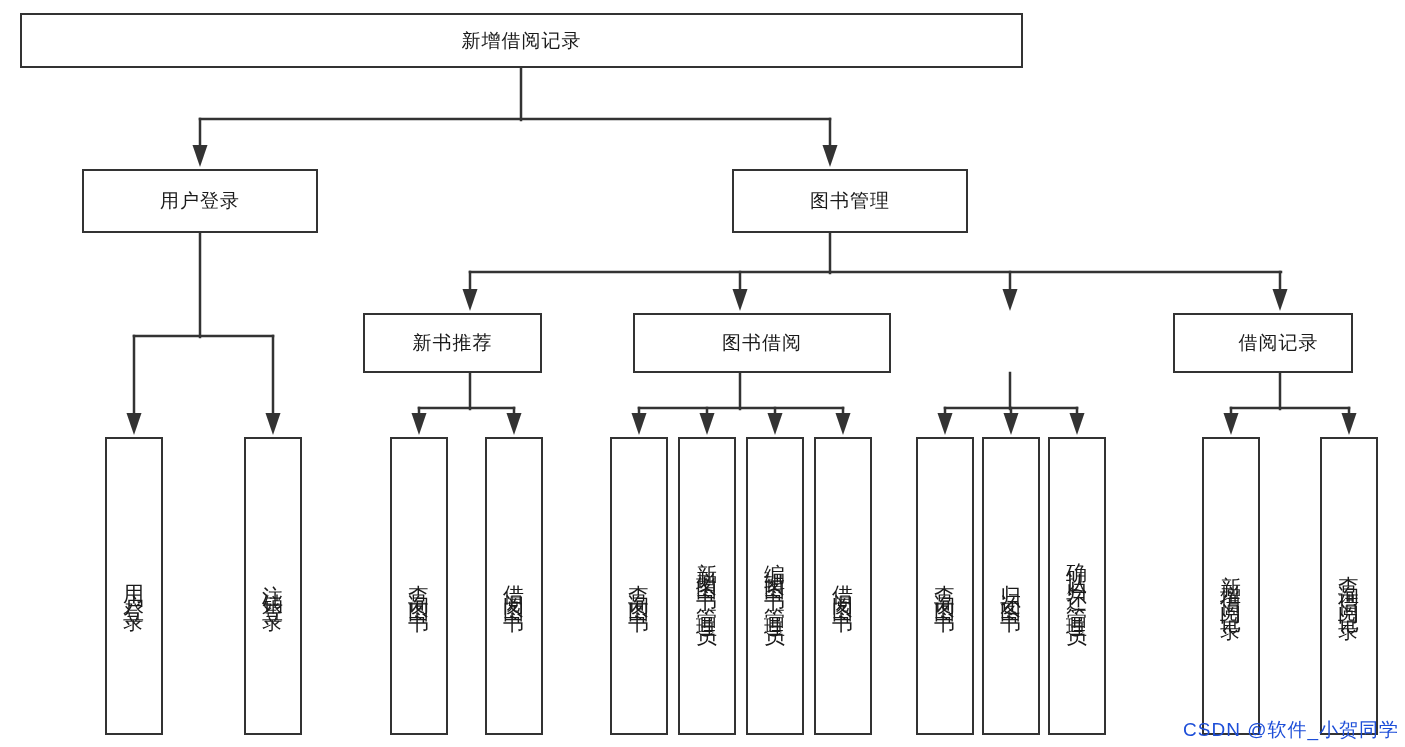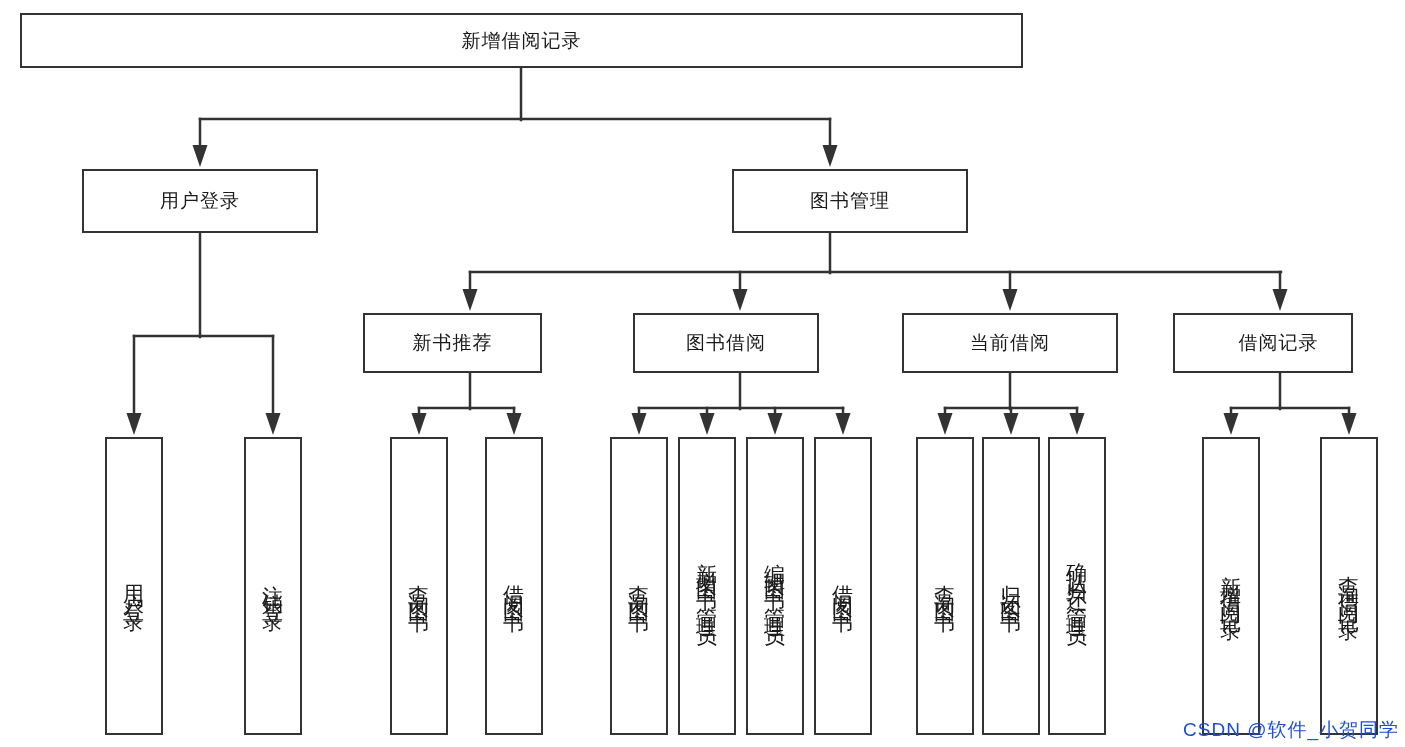--- a/index.html
+++ b/index.html
@@ -13,21 +13,21 @@
     position:absolute; background:#ffffff; border:2.5px solid #333333;
     box-sizing:border-box; display:flex; align-items:center; justify-content:center;
   }
   .hlabel { font-size:19px; letter-spacing:1px; white-space:nowrap; }
   .root  { left:20px;  top:13px;  width:1003px; height:55px; }
   .lvl2  { top:169px; width:236px; height:64px; }
   .l2-a  { left:82px; }
   .l2-b  { left:732px; }
   .lvl3  { top:313px; height:60px; }
   .l3-a  { left:363px;  width:179px; }
-  .l3-b  { left:633px;  width:186px; }
+  .l3-b  { left:633px;  width:258px; }
   .l3-c  { left:902px;  width:216px; }
   .l3-d  { left:1173px; width:180px;padding-left:31px; }
   .leaf  { top:437px; width:58px; height:298px; }
   .vtext {
     writing-mode:vertical-rl; font-size:21px; letter-spacing:9px;
     line-height:1.1; white-space:nowrap;
   }
   .lf-1  { left:105px; }  .lf-2  { left:244px; }
   .lf-3  { left:390px; }  .lf-4  { left:485px; }
   .lf-5  { left:610px; }  .lf-6  { left:678px; }
@@ -123,23 +123,20 @@
   <div class="box lvl2 l2-b">
     <span class="hlabel">图书管理</span>
   </div>
 
   <div class="box lvl3 l3-a">
     <span class="hlabel">新书推荐</span>
   </div>
   <div class="box lvl3 l3-b">
     <span class="hlabel">图书借阅</span>
   </div>
-  <div class="box lvl3 l3-c">
-    <span class="hlabel">当前借阅</span>
-  </div>
   <div class="box lvl3 l3-d">
     <span class="hlabel">借阅记录</span>
   </div>
 
   <div class="box leaf lf-1">
     <span class="vtext">用户登录</span>
   </div>
   <div class="box leaf lf-2">
     <span class="vtext">注销登录</span>
   </div>

